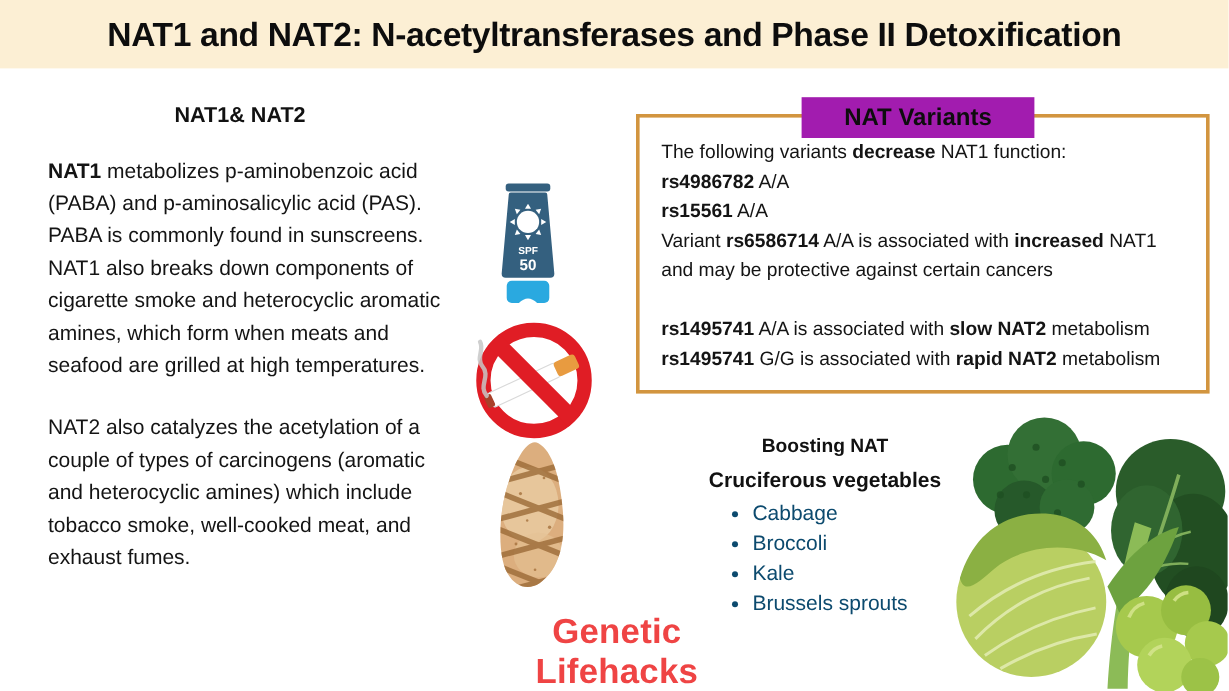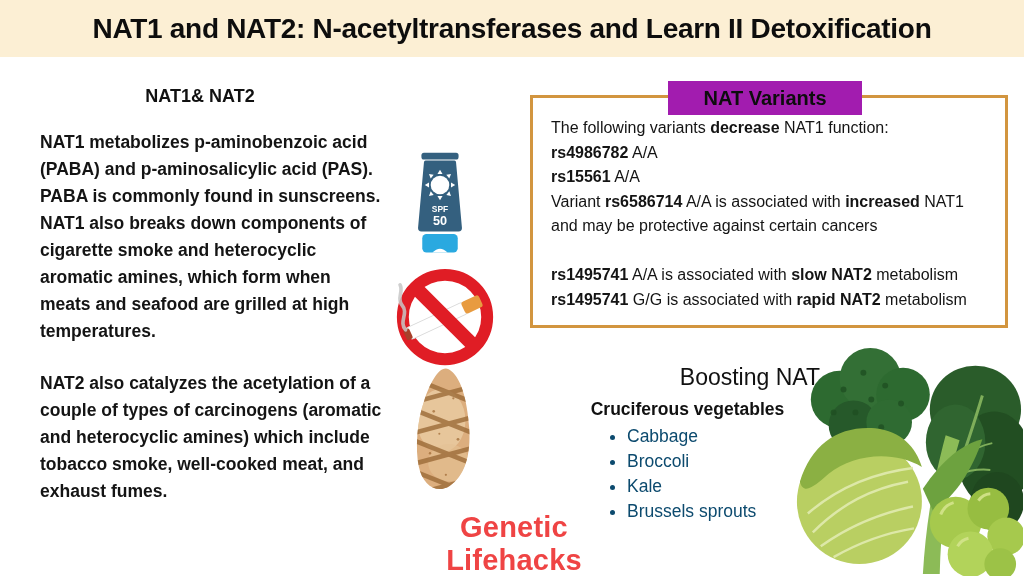--- a/index.html
+++ b/index.html
@@ -11,21 +11,21 @@
   
   .banner {
     position:absolute; left:0; top:0; width:1024px; height:57px;
     background:#FCEFD4; display:flex; align-items:center; justify-content:center;
   }
   .banner h1 { font-size:28px; font-weight:bold; letter-spacing:-0.3px; color:#0d0d0d; }
 
   
   .left-col { position:absolute; left:40px; top:86px; width:345px; }
   .left-col h2 { font-size:18px; font-weight:bold; text-align:center; width:320px; }
-  .left-col p { font-size:17.5px; line-height:27px; margin-top:22px; color:#141414;font-weight:bold; }
+  .left-col p { font-size:17.5px; line-height:27px; margin-top:22px; color:#141414; }
   .left-col p.second { margin-top:25px; }
 
   
   .icon-stack { position:absolute; left:385px; top:140px; width:120px; }
   .icon-sunscreen { position:absolute; left:17px; top:2px; width:76px; height:118px; }
   .icon-nosmoke   { position:absolute; left:5px;  top:122px; width:110px; height:110px; }
   .icon-meat      { position:absolute; left:17px; top:222px; width:84px; height:136px; }
 
   
   .variants-box {
@@ -36,21 +36,21 @@
     position:absolute; left:668px; top:81px; width:194px; height:34px;
     background:#a21caf; display:flex; align-items:center; justify-content:center;
     font-size:20px; font-weight:bold; color:#0d0d0d; z-index:2;
   }
   .vline { font-size:16px; line-height:24.5px; color:#141414; }
   .vline.gap { margin-top:24.5px; }
   .vline b { font-weight:bold;margin-top:48px; }
 
   
   .boost { position:absolute; left:555px; top:364px; width:265px; text-align:center; }
-  .boost h2 { font-size:23px; font-weight:normal;text-align:right; }
+  .boost h2 { font-size:16px; font-weight:bold; }
   .boost h3 { font-size:17.5px; font-weight:bold; margin-top:8px; }
   .boost ul { margin-top:4px; text-align:left; padding-left:72px; }
   .boost li { font-size:17.5px; line-height:25px; color:#0c4a6e; }
 
   
   .veg-img { position:absolute; left:793px; top:338px; width:230px; height:238px; }
 
   
   .logo { position:absolute; left:408px; top:511px; width:212px; text-align:center; }
   .logo-name { font-size:29px; font-weight:bold; color:#ef4444; letter-spacing:0.2px; }
@@ -58,21 +58,21 @@
   .logo-tagline { font-size:14px; font-weight:bold; color:#57A559; margin-top:2px; letter-spacing:0.2px; }
 
   svg { display:block; width:100%; height:100%; }
 </style>
 </head>
 <body>
 
 <div id="canvas">
 
   <header class="banner">
-    <h1>NAT1 and NAT2: N-acetyltransferases and Learn II Detoxification</h1>
+    <h1>NAT1 and NAT2: N-acetyltransferases and Phase II Detoxification</h1>
   </header>
 
   <section class="left-col">
     <h2>NAT1&amp; NAT2</h2>
     <p><b>NAT1</b><span> metabolizes p-aminobenzoic acid (PABA) and p-aminosalicylic acid (PAS). PABA is commonly found in sunscreens. NAT1 also breaks down components of cigarette smoke and heterocyclic aromatic amines, which form when meats and seafood are grilled at high temperatures.</span></p>
     <p class="second">NAT2 also catalyzes the acetylation of a couple of types of carcinogens (aromatic and heterocyclic amines) which include tobacco smoke, well-cooked meat, and exhaust fumes.</p>
   </section>
 
   <div class="icon-stack">
 

